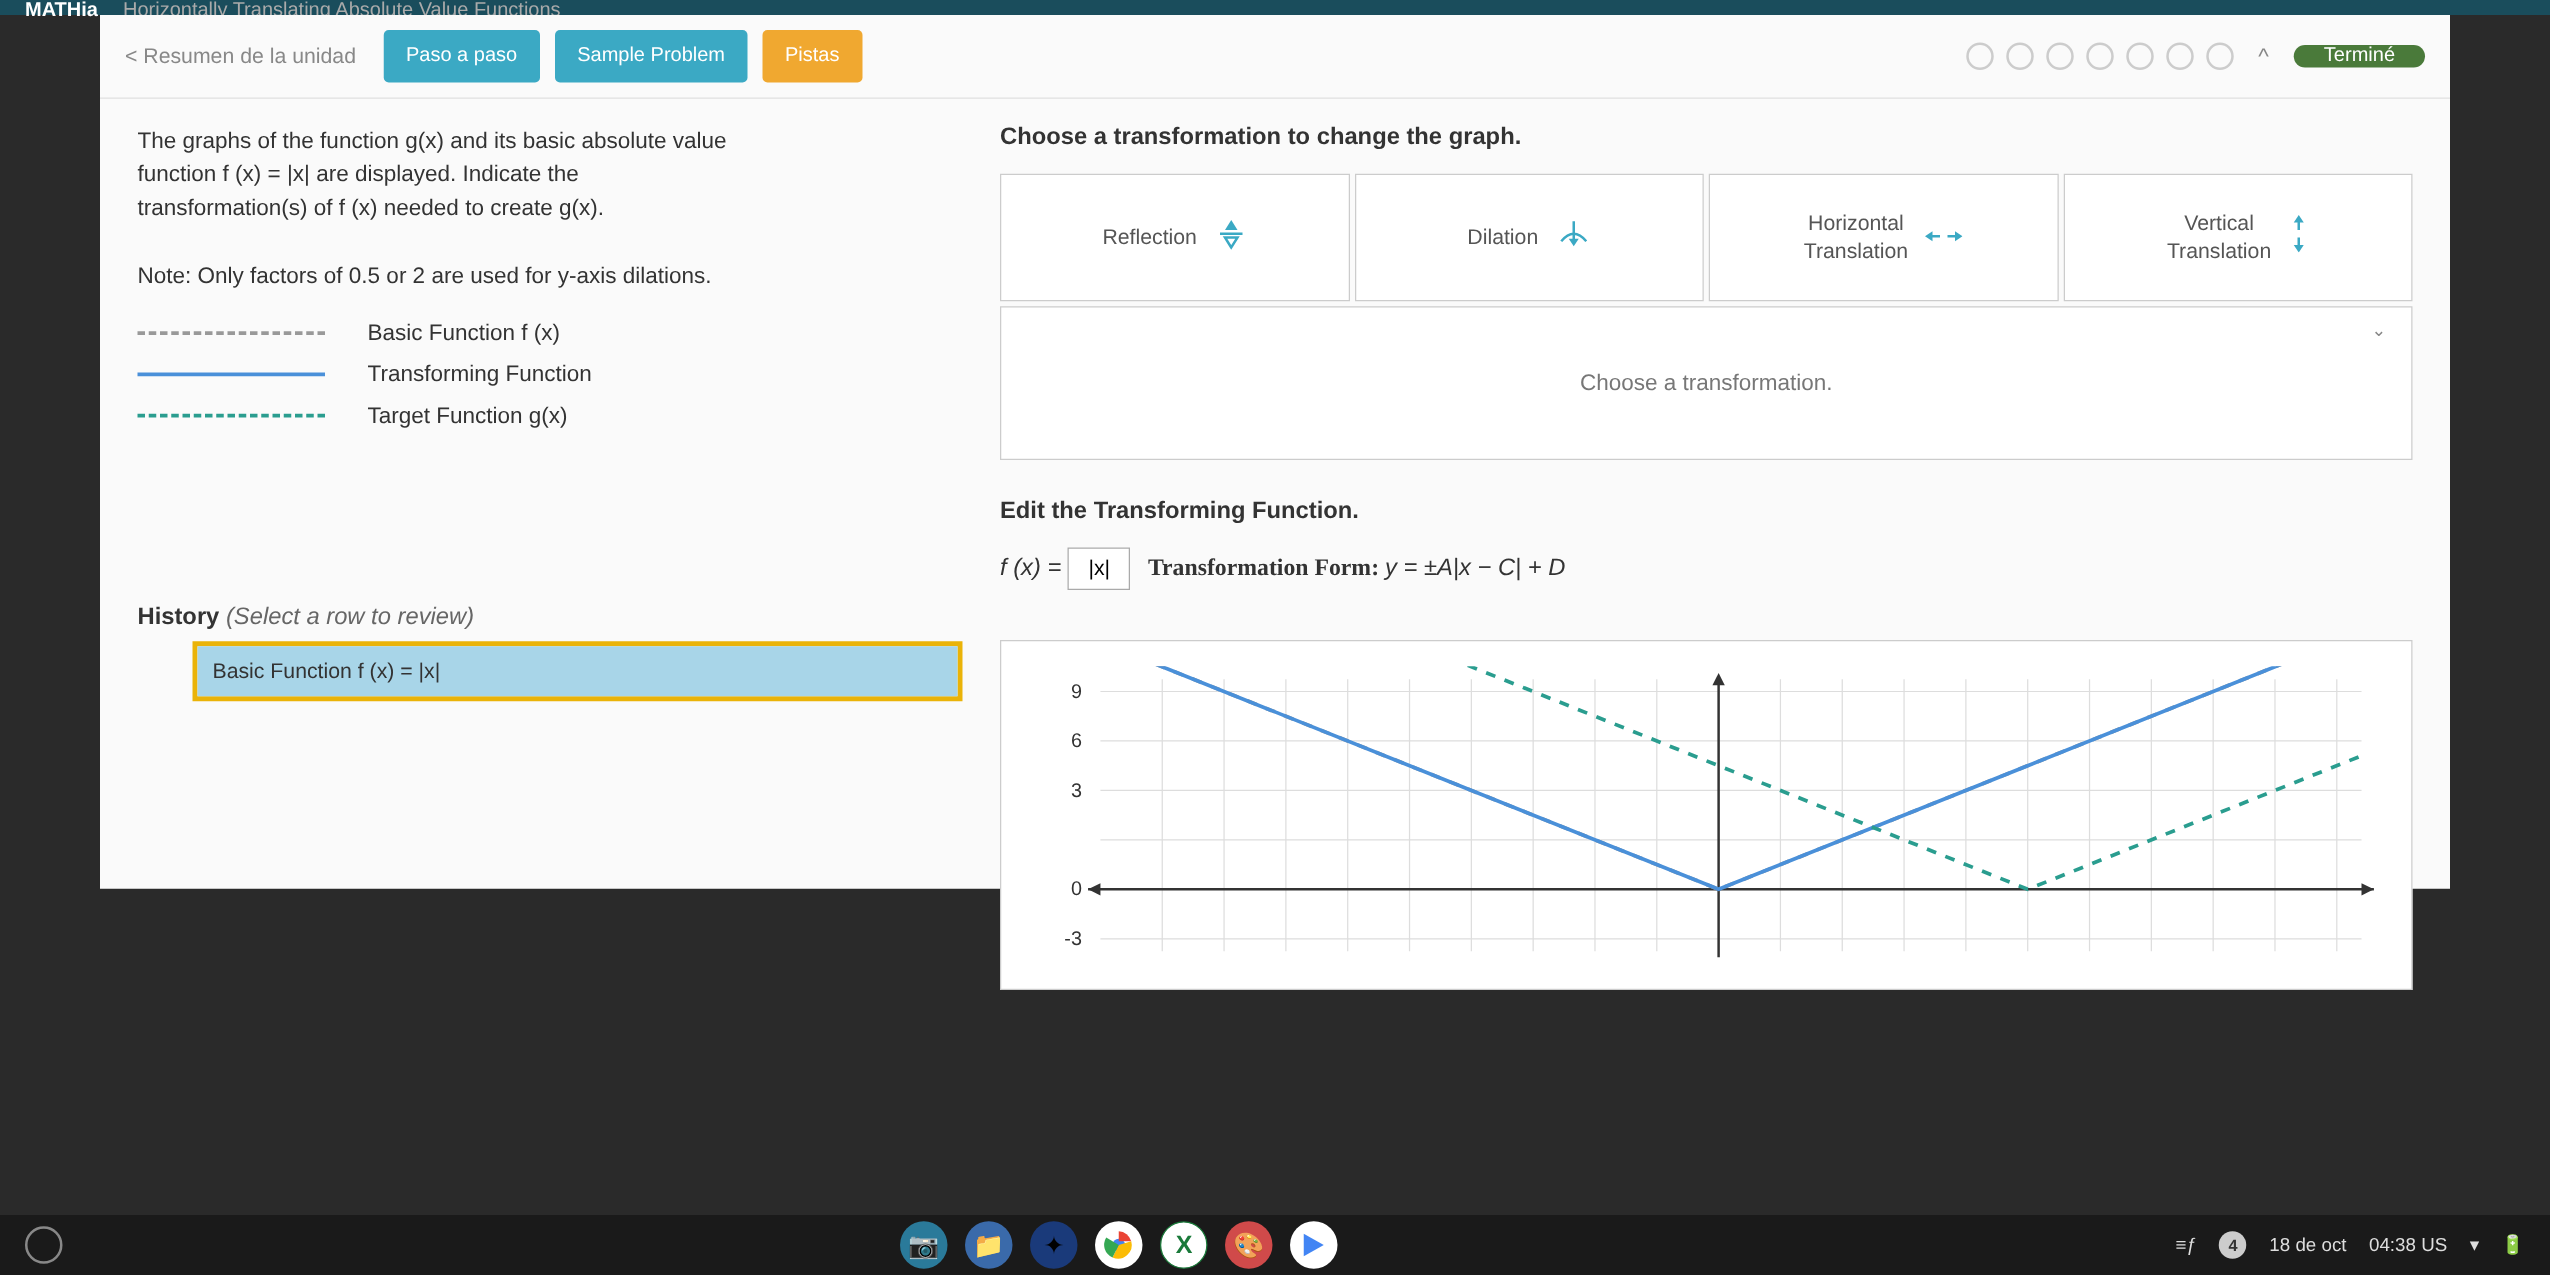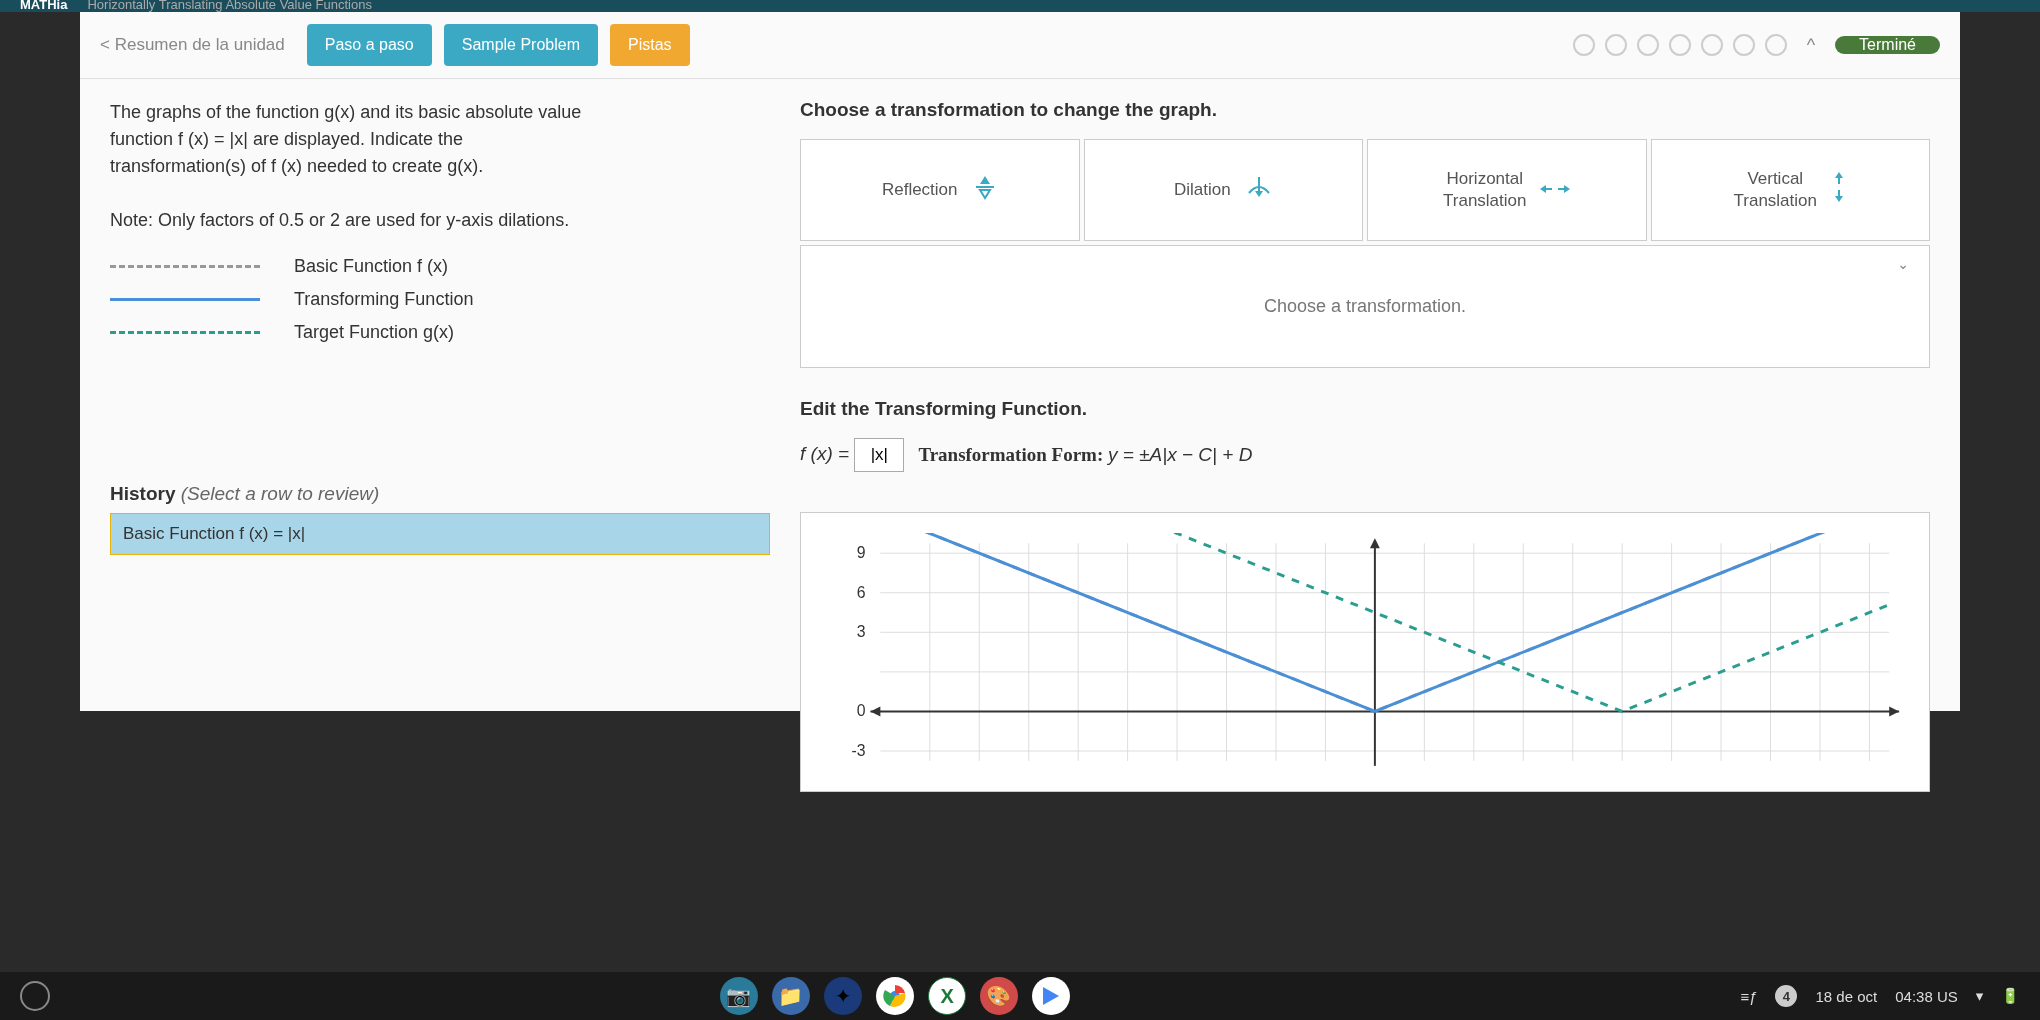--- a/index.html
+++ b/index.html
@@ -1,18 +1,18 @@
 <!DOCTYPE html>
 <html><head>
 <meta charset="utf-8">
 <style>
 * { margin: 0; padding: 0; box-sizing: border-box; font-family: Arial, sans-serif; }
 body { background: #2a2a2a; width: 2040px; height: 1020px; position: relative; overflow: hidden; }
 
-.top-bar { background: #1a4d5c; height: 12px; display: flex; align-items: flex-end; padding: 0 20px; color: #aaa; font-size: 13px; }
+.top-bar { background: #1a4d5c; height: 12px; display: flex; align-items: flex-start; padding: 0 20px; color: #aaa; font-size: 16px; }
 .brand { color: #fff; font-weight: bold; margin-right: 20px; }
 
 .main-area { background: #fafafa; margin: 0 80px; height: 699px; position: relative; }
 
 .nav-row { display: flex; align-items: center; padding: 12px 20px; gap: 12px; border-bottom: 1px solid #e0e0e0; }
 .nav-link { color: #888; font-size: 17px; text-decoration: none; margin-right: 10px; }
 .nav-btn { padding: 12px 18px; border: none; border-radius: 4px; color: #fff; font-size: 16px; cursor: pointer; }
 .btn-teal { background: #3ba9c4; }
 .btn-yellow { background: #f0a830; }
 .progress-circles { margin-left: auto; display: flex; gap: 10px; align-items: center; }
@@ -30,21 +30,21 @@
 .legend { margin-top: 20px; }
 .legend-row { display: flex; align-items: center; gap: 34px; margin-bottom: 12px; font-size: 18px; color: #333; }
 .legend-line { width: 150px; height: 0; }
 .dashed-gray { border-top: 3px dashed #999; }
 .solid-blue { border-top: 3px solid #4a90d9; }
 .dashed-teal { border-top: 3px dashed #2a9d8f; }
 
 .history-section { margin-top: 140px; }
 .history-title { font-size: 19px; color: #333; margin-bottom: 8px; }
 .history-title .hint { font-style: italic; color: #666; }
-.history-box { border: 1px solid #eab308; }
+.history-box { border: 4px solid #eab308; margin-left: 44px; }
 .history-row { background: #a8d5e8; padding: 10px 12px; font-size: 17px; color: #333; }
 
 .section-title { font-size: 19px; font-weight: bold; color: #333; margin-bottom: 18px; }
 
 .transform-grid { display: flex; gap: 4px; margin-bottom: 4px; }
 .transform-card { flex: 1; border: 1px solid #ccc; padding: 28px 10px; display: flex; align-items: center; justify-content: center; gap: 14px; cursor: pointer; font-size: 17px; color: #555; background: #fff; }
 .transform-card .icon { color: #3ba9c4; font-size: 22px; }
 .transform-label-multi { text-align: center; line-height: 1.3; }
 
 .drop-zone { border: 1px solid #ccc; padding: 50px; text-align: center; color: #777; font-size: 18px; background: #fff; margin-bottom: 30px; position: relative; }

